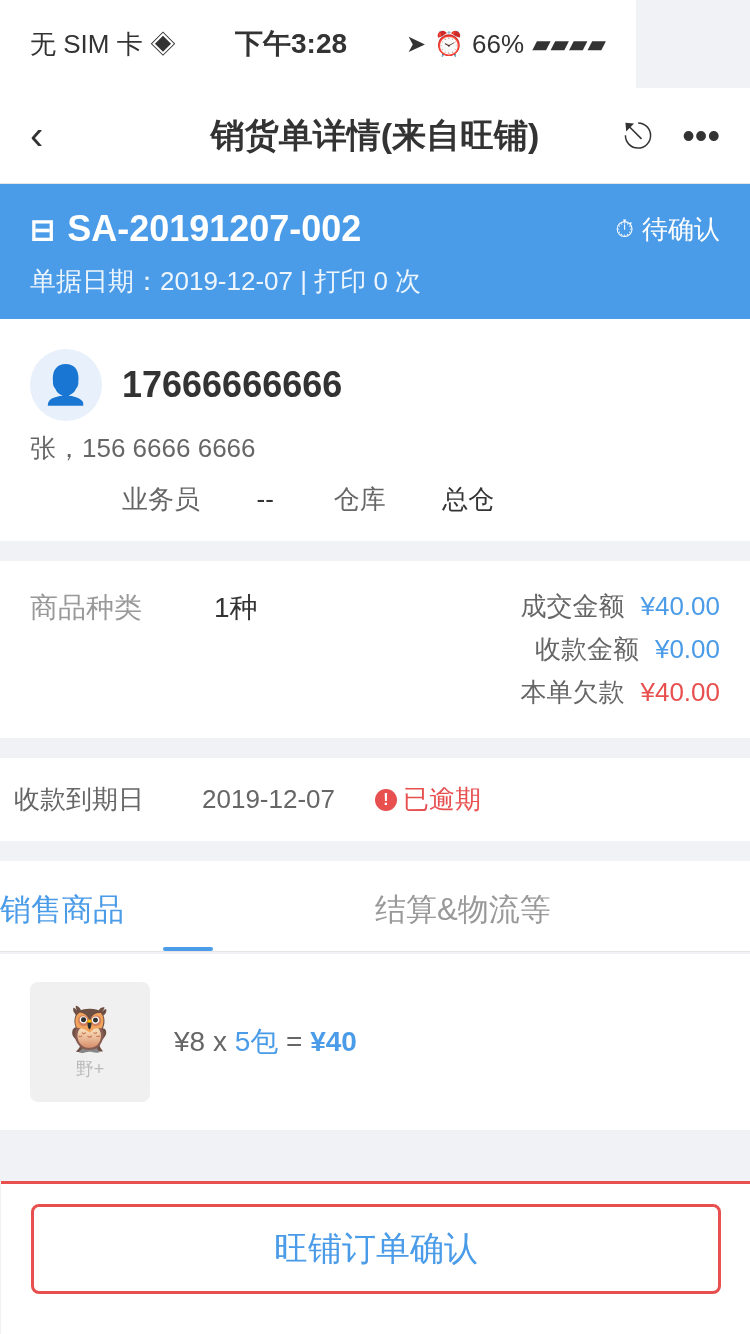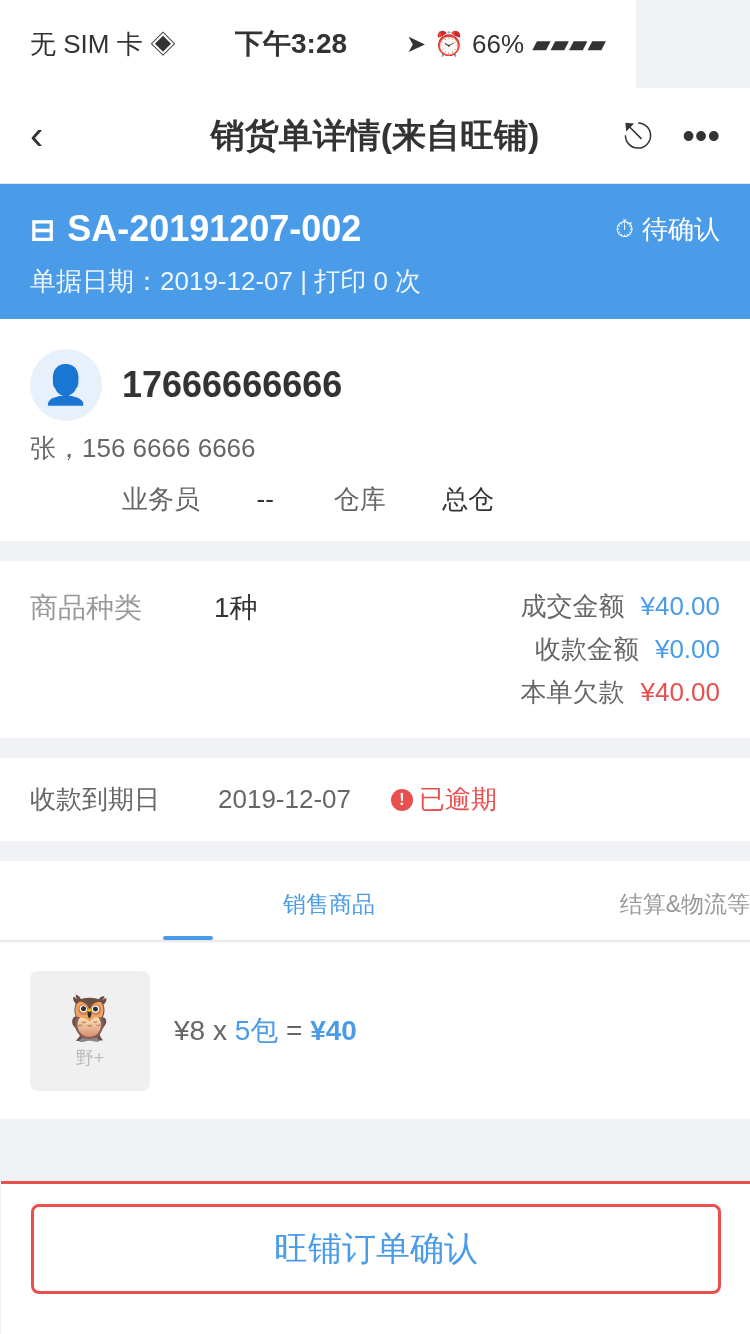--- a/index.html
+++ b/index.html
@@ -206,21 +206,21 @@
       font-weight: 500;
     }
     .amount-red {
       color: #e85050;
       font-weight: 500;
     }
 
     
     .due-date-card {
       background: #fff;
-      padding: 24px 30px;
+      padding: 24px 14px;
       margin-bottom: 20px;
       display: flex;
       align-items: center;
       gap: 12px;
       font-size: 26px;
       color: #666;
     }
     .overdue-badge {
       display: flex;
       align-items: center;
@@ -242,23 +242,23 @@
     }
 
     
     .tabs-container {
       background: #fff;
       display: flex;
       border-bottom: 1px solid #e5e5e5;
     }
     .tab-item {
       flex: 1;
-      text-align: right;
+      text-align: left;
       padding: 28px 0 20px 0;
-      font-size: 23px;
+      font-size: 31px;
       color: #999;
       position: relative;
       cursor: pointer;
     }
     .tab-item.active {
       color: #4a9be8;
     }
     .tab-item.active::after {
       content: '';
       position: absolute;

